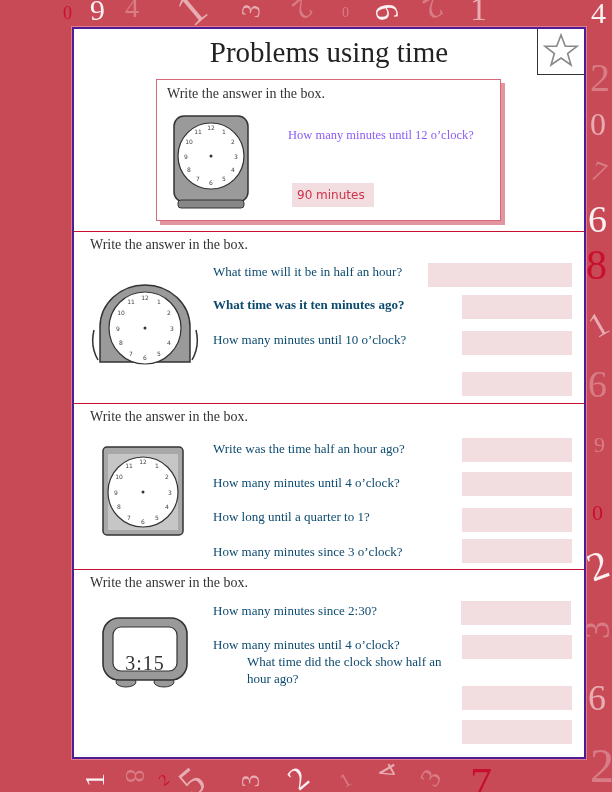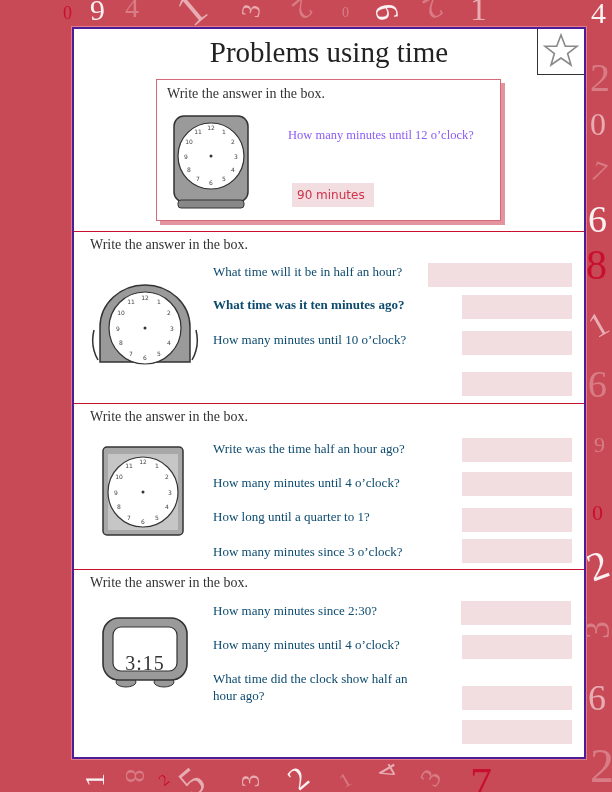--- a/index.html
+++ b/index.html
@@ -171,17 +171,17 @@
         <ellipse cx="64" cy="70" rx="10" ry="5" fill="#999" stroke="#333"></ellipse>
         <rect x="3" y="6" width="84" height="62" rx="16" fill="#9a9a9a" stroke="#333" stroke-width="1.6"></rect>
         <rect x="13" y="15" width="64" height="44" rx="8" fill="#fff" stroke="#333" stroke-width="1.2"></rect>
       </svg>
       <div style="position:absolute;left:13px;top:28px;width:64px;text-align:center;font-family:Liberation Serif, serif;font-size:20px;color:#333;letter-spacing:1px;margin-top:12px;">3:15</div>
     </div>
     <div class="qrow" style="top:32px;">How many minutes since 2:30?</div>
     <div class="abox" style="left:387px;top:31px;width:110px;"></div>
     <div class="qrow" style="top:66px;">How many minutes until 4 o’clock?</div>
     <div class="abox" style="left:388px;top:65px;width:110px;"></div>
-    <div class="qrow" style="top:100px;width:200px;">What time did the clock show half an hour ago?</div>
+    <div class="qrow" style="top:83px;width:200px;margin-left:34px;">What time did the clock show half an hour ago?</div>
     <div class="abox" style="left:388px;top:116px;width:110px;"></div>
     <div class="abox" style="left:388px;top:150px;width:110px;"></div>
   </div>
 </div>
 
 </body></html>

